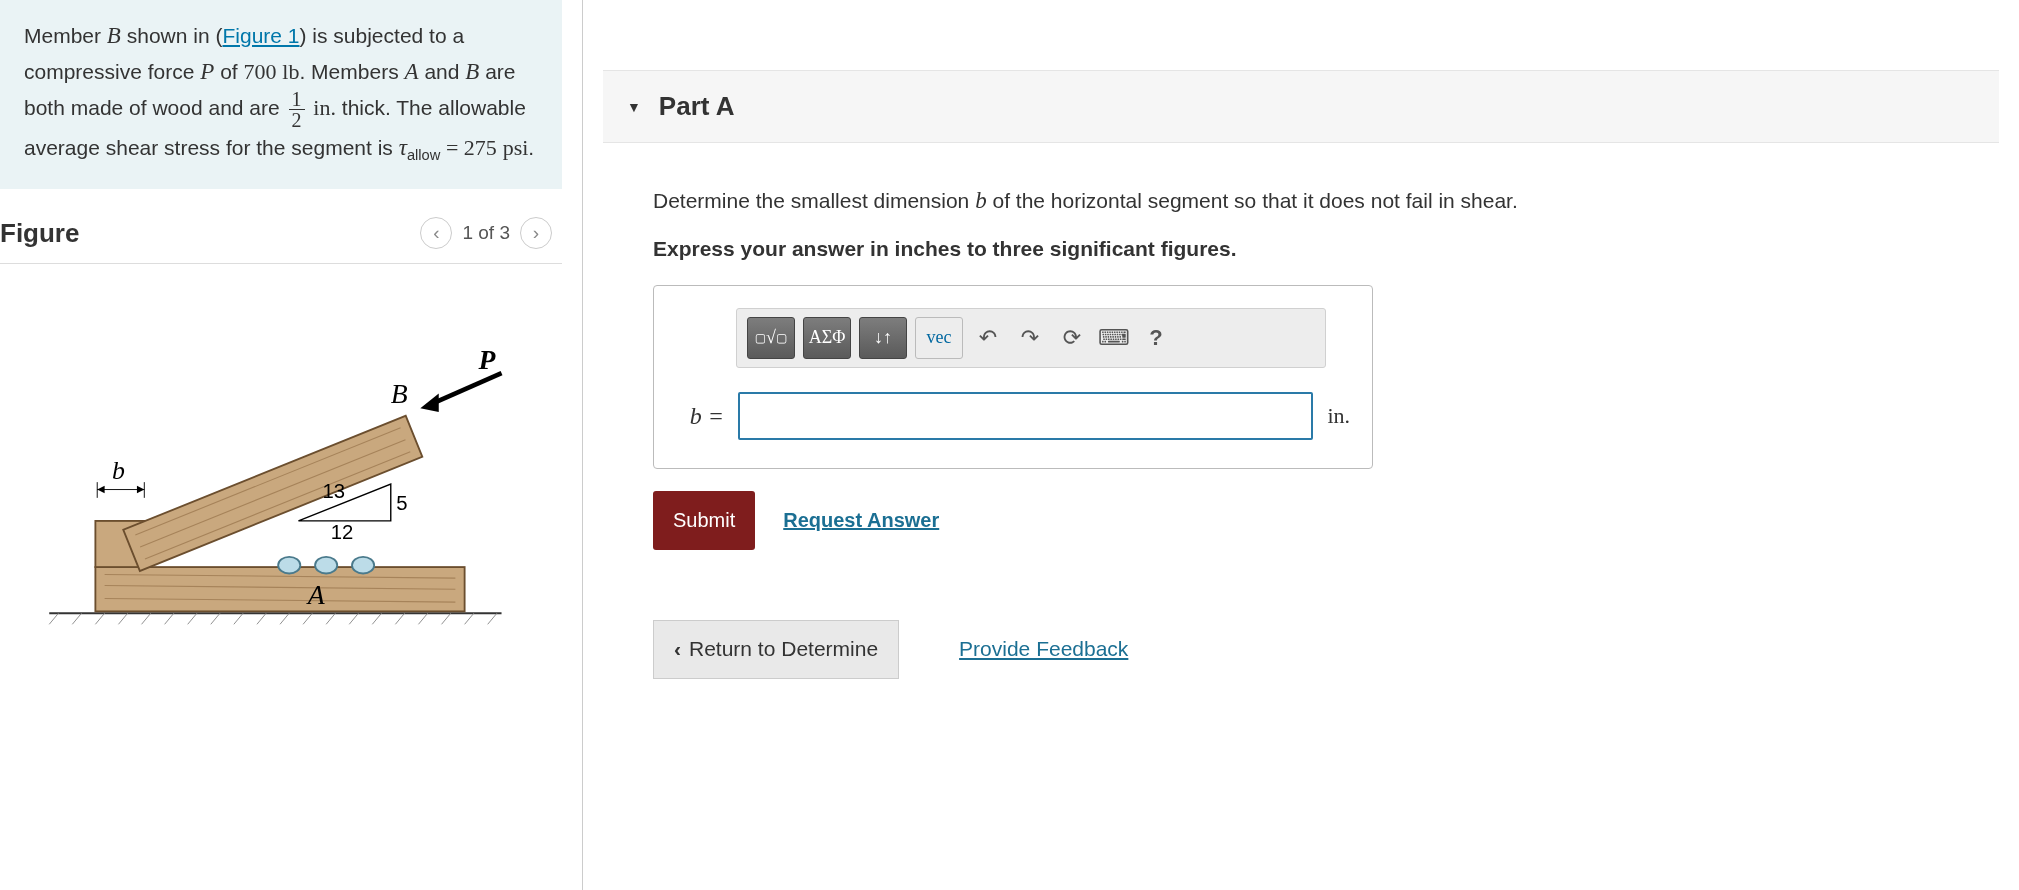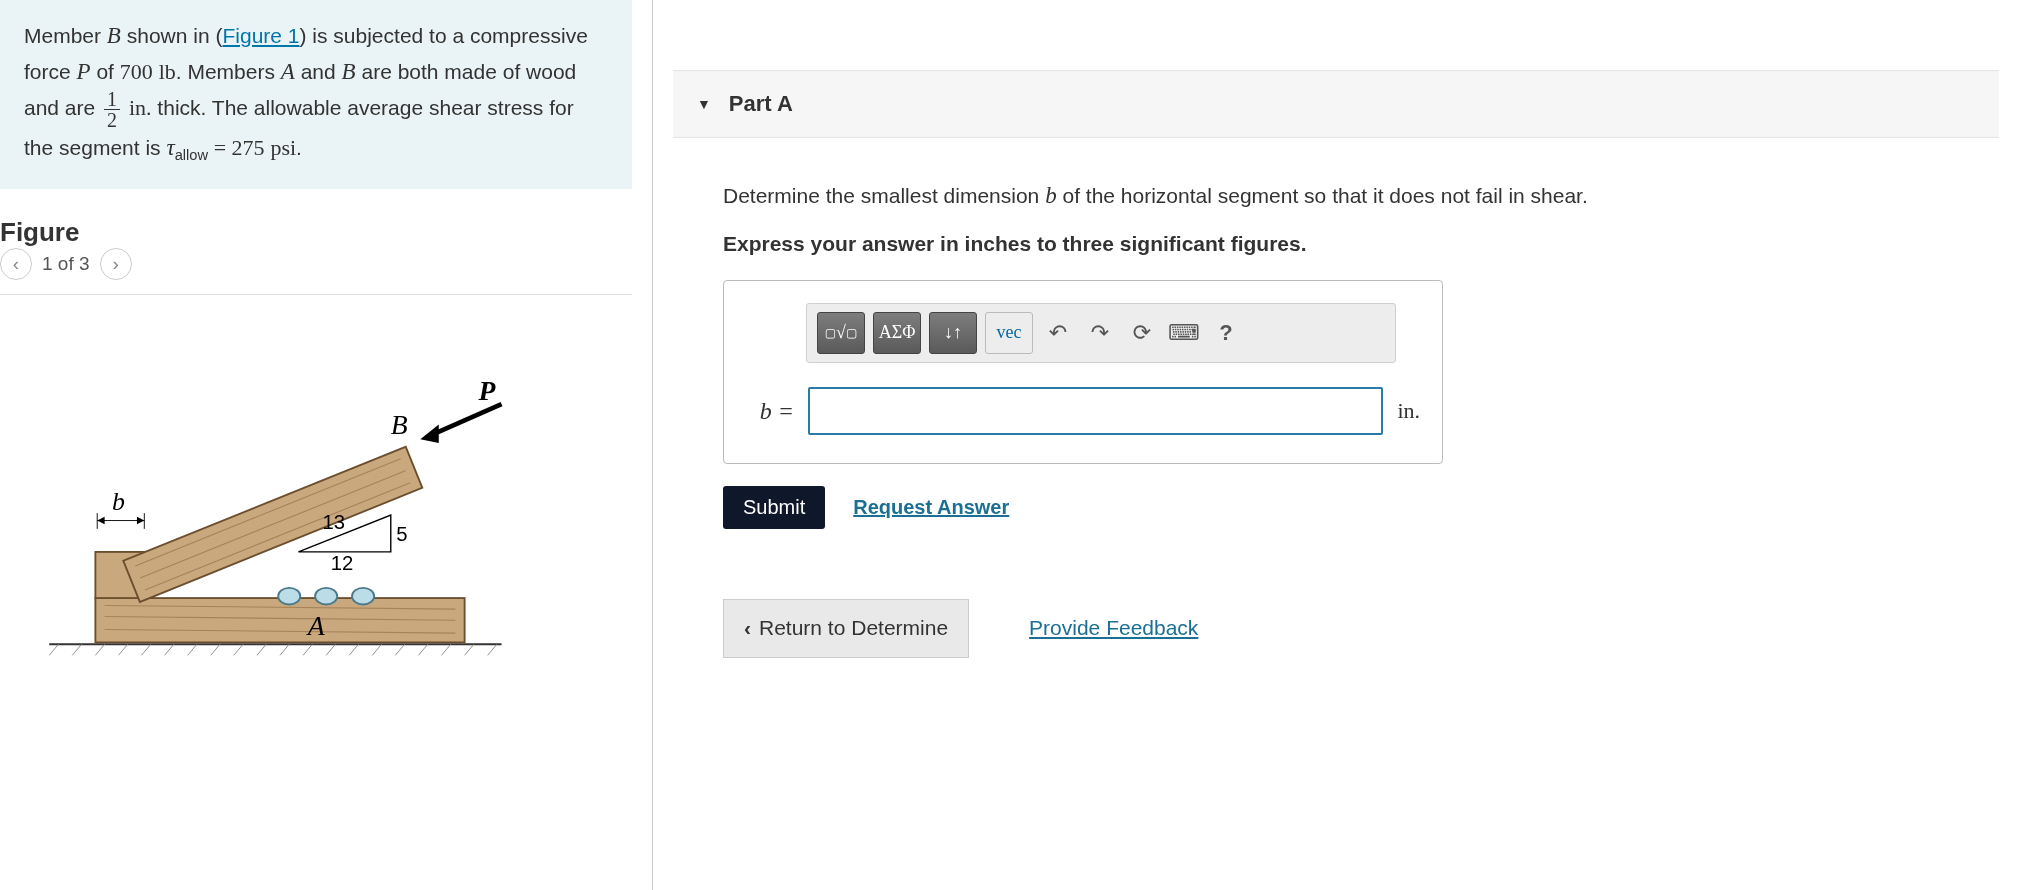--- a/index.html
+++ b/index.html
@@ -6,21 +6,21 @@
   body {
     font-family: Arial, Helvetica, sans-serif;
     font-size: 19px;
     color: #333;
     background: #fff;
     display: flex;
     width: 2019px;
     height: 890px;
   }
   .left-col {
-    width: 653px;
+    width: 583px;
     border-right: 1px solid #ccc;
     padding-right: 20px;
   }
   .right-col {
     flex: 1;
     padding: 0 20px;
   }
   .problem-box {
     background: #eaf3f5;
     padding: 18px 24px 22px 24px;
@@ -38,44 +38,43 @@
     font-family: 'Times New Roman', serif;
     font-size: 20px;
     line-height: 1;
     margin: 0 3px;
   }
   .frac .num { border-bottom: 1px solid #333; padding: 0 3px; }
   .frac .den { padding: 0 3px; }
   .subsc { font-size: 0.7em; vertical-align: sub; font-family: Liberation Sans, sans-serif;}
   .figure-head {
     display: flex;
-    align-items: flex-start;
+    align-items: flex-end;
     justify-content: space-between;
     padding: 28px 10px 14px 0;
     border-bottom: 1px solid #ddd;
-    flex-direction: column;
   }
   .figure-head h2 { font-size: 26px; font-weight: bold; }
   .fig-nav { display:flex; align-items:center; gap:10px; color:#555; font-size:19px;}
   .circbtn {
     width: 32px; height: 32px; border: 1px solid #ccc; border-radius: 50%;
     display:flex; align-items:center; justify-content:center;
     color:#888; background:#fff; cursor:pointer;
   }
   .figure-img { padding: 70px 40px 10px 40px; }
   .part-header {
     background: #f6f6f6;
     border: 1px solid #e5e5e5;
     border-left: none; border-right: none;
     padding: 20px 24px;
     margin-top: 70px;
     display:flex; align-items:center; gap:18px;
   }
   .part-header .tri { color:#333; font-size:14px;}
-  .part-header .title { font-weight:bold; font-size:22px;}
+  .part-header .title { font-weight:bold; font-size:26px;}
   .part-body { padding: 40px 28px 10px 50px; font-size:21px; line-height:1.55;}
   .part-body .ital { font-style: italic; font-family:'Times New Roman', serif; font-size:23px;}
   .bold { font-weight: bold; }
   .answer-box {
     border: 1px solid #bbb; border-radius:4px;
     margin-top: 20px; padding: 22px 22px 28px 22px;
     width: 720px;
   }
   .toolbar {
     background:#ededed; border:1px solid #d0d0d0; border-radius:3px;
@@ -94,22 +93,22 @@
   .tbtn.ic { background:none; border:none; color:#555; font-size:22px; min-width:34px;}
   .input-row { display:flex; align-items:center; gap:14px; margin-top:24px;}
   .input-row .lhs { font-style:italic; font-family:'Times New Roman',serif; font-size:24px; width:48px; text-align:right;}
   .val-input {
     flex:1; height:48px; border:2px solid #2a7aa8; border-radius:2px;
     font-size:20px; padding:0 10px; outline:none;
   }
   .unit { font-family:'Times New Roman',serif; font-size:22px; }
   .submit-row { margin-top:22px; display:flex; align-items:center; gap:28px; padding-left:0;}
   .submit-btn {
-    background:#0f172a; color:#fff; border:none; border-radius:3px;
-    padding:10px 20px; font-size:20px; cursor:pointer;text-align:right;
+    background:#7f1d1d; color:#fff; border:none; border-radius:3px;
+    padding:18px 20px; font-size:20px; cursor:pointer;text-align:right;
   }
   .linkish { color:#1b6f93; text-decoration:underline; font-size:20px; font-weight:bold; cursor:pointer;}
   .footer-row {
     margin-top: 70px; display:flex; align-items:center; gap:60px;
   }
   .ret-btn {
     background:#e9e9e9; border:1px solid #ccc; padding:12px 20px;
     font-size:21px; color:#333; cursor:pointer; display:flex; align-items:center; gap:8px;
   }
   .feedback { color:#1b6f93; text-decoration:underline; font-size:21px; cursor:pointer;}

